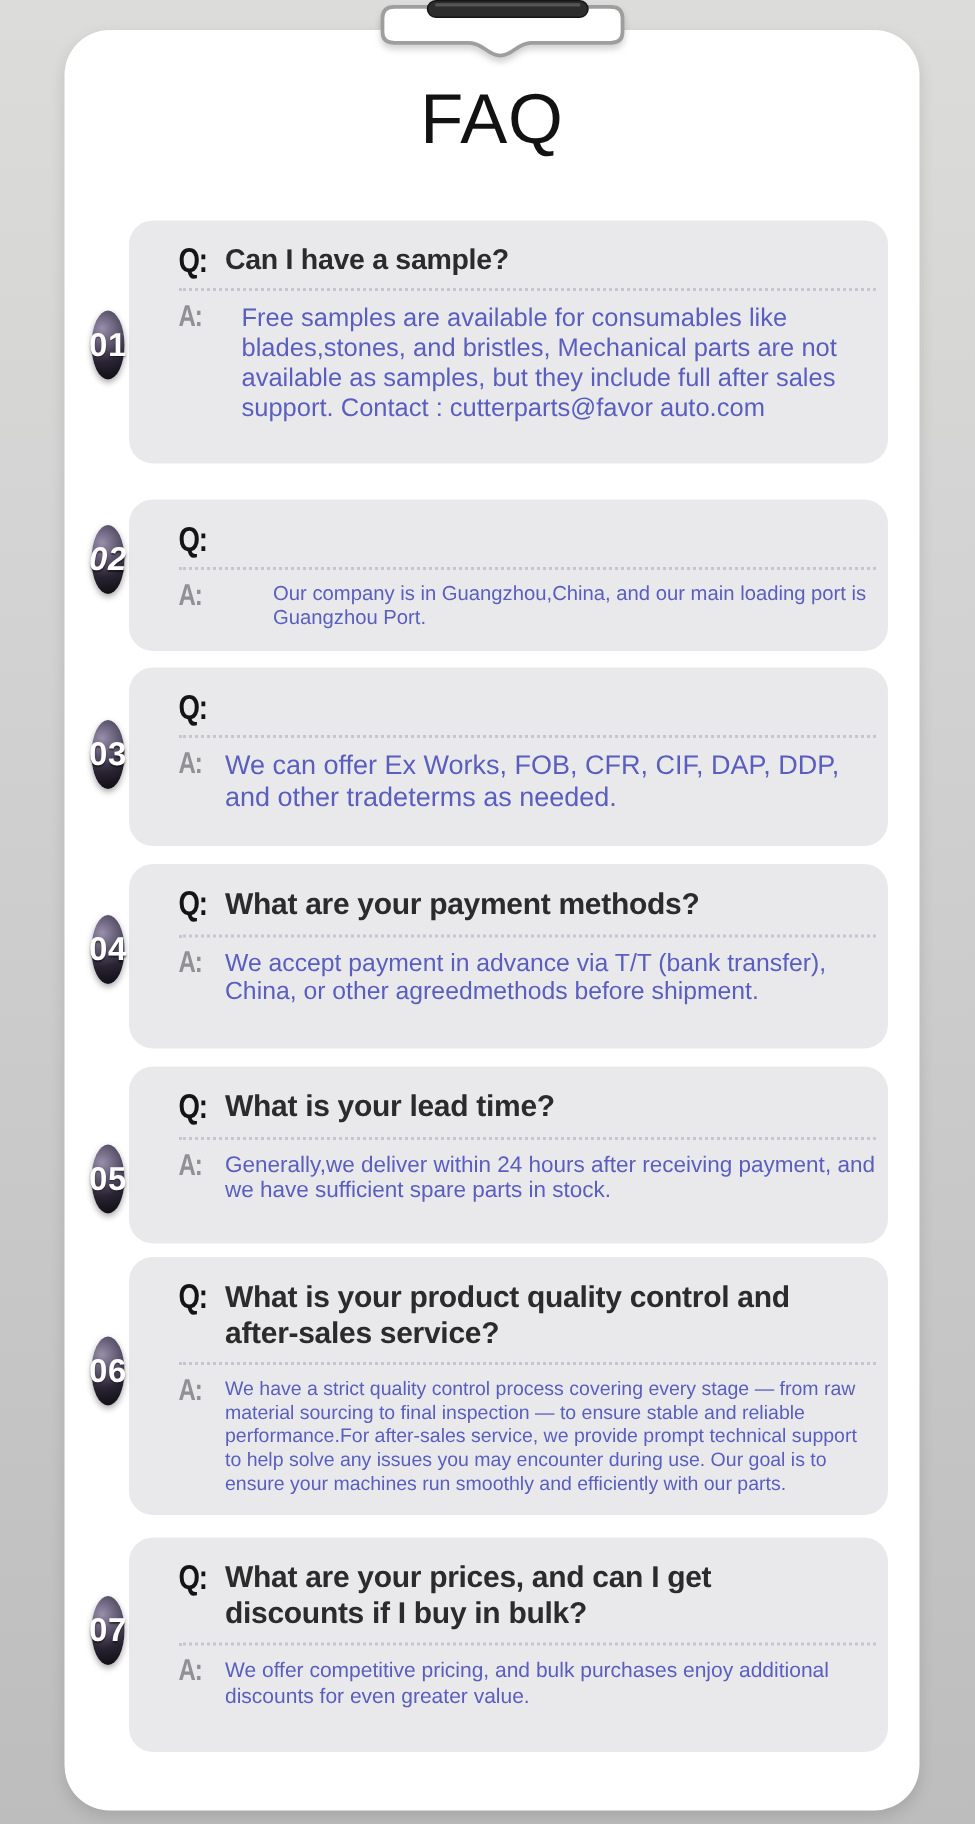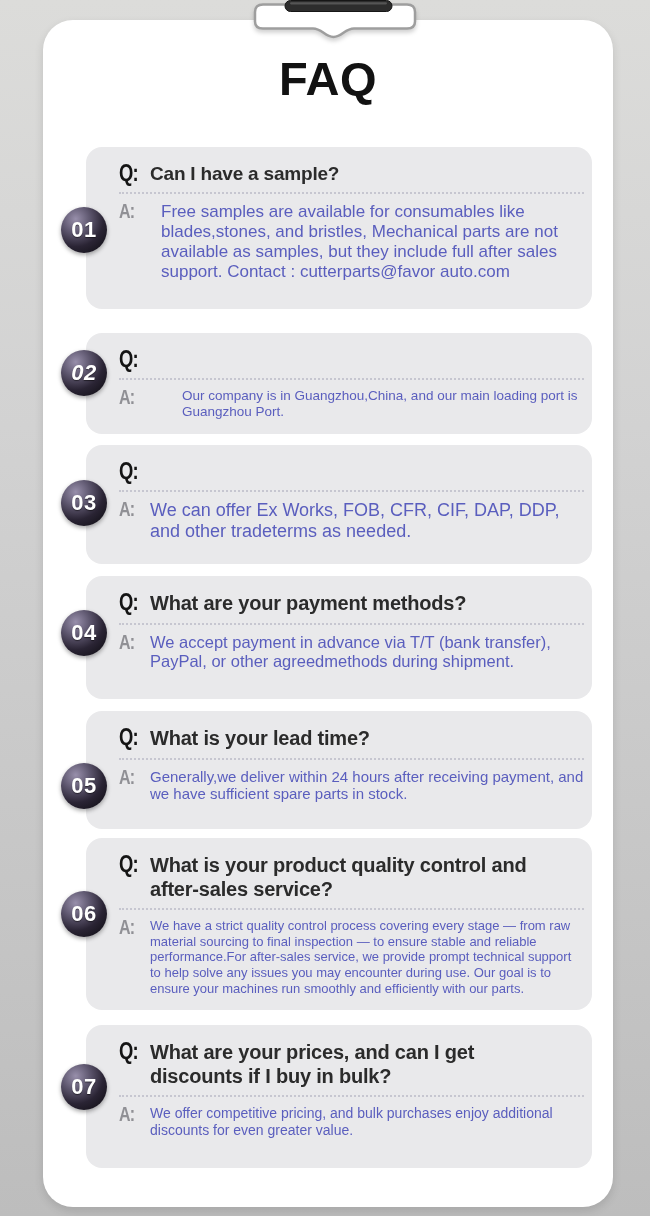--- a/index.html
+++ b/index.html
@@ -19,29 +19,29 @@
     background:var(--panel-bg,#fff);border-radius:30px;
     box-shadow:0 4px 10px rgba(0,0,0,0.12);
     padding:26px 21px 0 43px;
   }
   .clip{
     position:absolute;left:250px;top:0;width:170px;height:44px;z-index:5;
     filter:drop-shadow(0 3px 2px rgba(0,0,0,0.18));
   }
   .page-title{
     margin:6px 0 16px -22px;text-align:center;
-    font-size:47px;line-height:1.15;font-weight:700;color:#121212;letter-spacing:0.5px;
+    font-size:47px;line-height:1.15;font-weight:400;color:#121212;letter-spacing:0.5px;
   }
   .faq-list{margin-top:41px;}
   .card{
     position:relative;background:var(--card-bg,#e9e9eb);border-radius:16px;
     padding:14px 8px 14px 33px;
   }
   .badge{
-    position:absolute;left:-25px;width:46px;height:46px;border-radius:50%;
+    position:absolute;left:-25px;width:22px;height:46px;border-radius:50%;
     background:radial-gradient(circle at 32% 26%,var(--badge-top,#988fab) 0%,#5f5870 30%,#2a2434 60%,var(--badge-bottom,#0b0a0e) 100%);
     color:#fff;font-weight:800;font-size:22px;letter-spacing:0.5px;
     display:flex;align-items:center;justify-content:center;
     box-shadow:0 2px 4px rgba(0,0,0,0.35);
     text-shadow:0 1px 1px rgba(0,0,0,0.5);
   }
   .qrow{display:flex;align-items:flex-start;gap:7px;}
   .qlabel{
     flex:none;width:24px;font-weight:800;font-size:23px;line-height:1.05;color:#141414;
     transform:scaleX(0.8);transform-origin:left top;letter-spacing:-1px;
@@ -139,21 +139,21 @@
 
     <div class="card c4">
       <div class="badge">04</div>
       <div class="qrow">
         <span class="qlabel">Q:</span>
         <span class="qtext">What are your payment methods?</span>
       </div>
       <div class="divider"></div>
       <div class="arow">
         <span class="alabel">A:</span>
-        <span class="atext">We accept payment in advance via T/T (bank transfer), PayPal, or other agreedmethods during shipment.</span>
+        <span class="atext">We accept payment in advance via T/T (bank transfer), China, or other agreedmethods before shipment.</span>
       </div>
     </div>
 
     <div class="card c5">
       <div class="badge">05</div>
       <div class="qrow">
         <span class="qlabel">Q:</span>
         <span class="qtext">What is your lead time?</span>
       </div>
       <div class="divider"></div>

